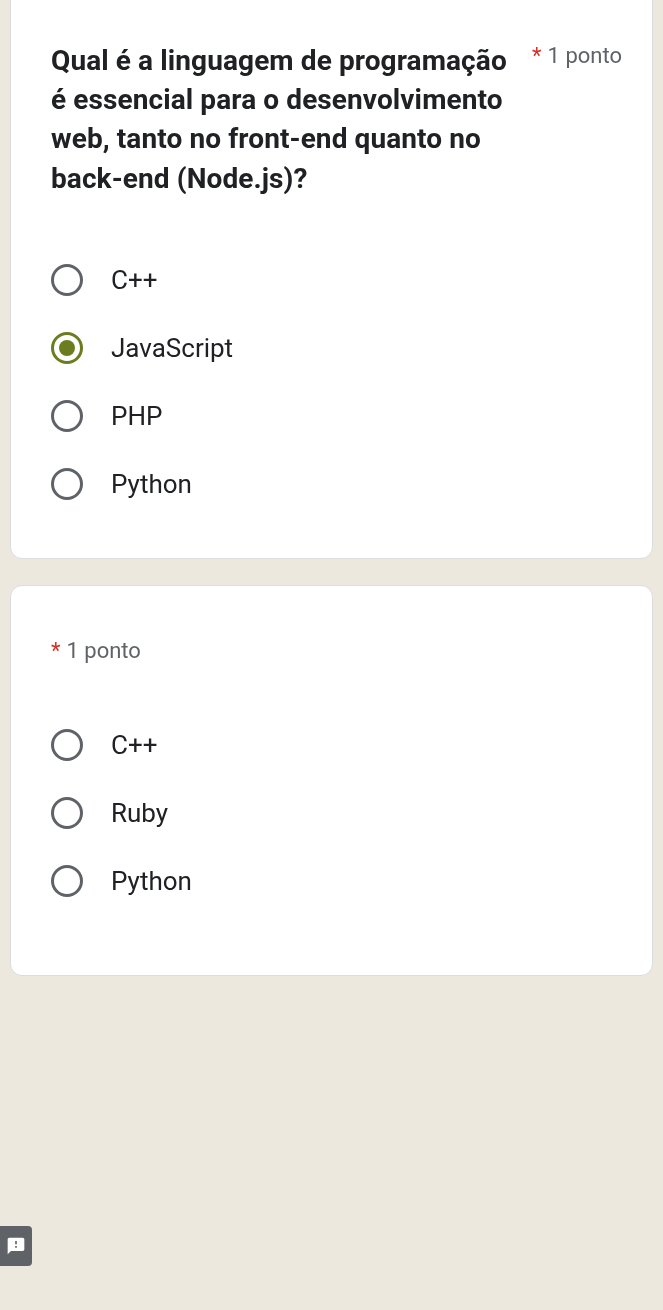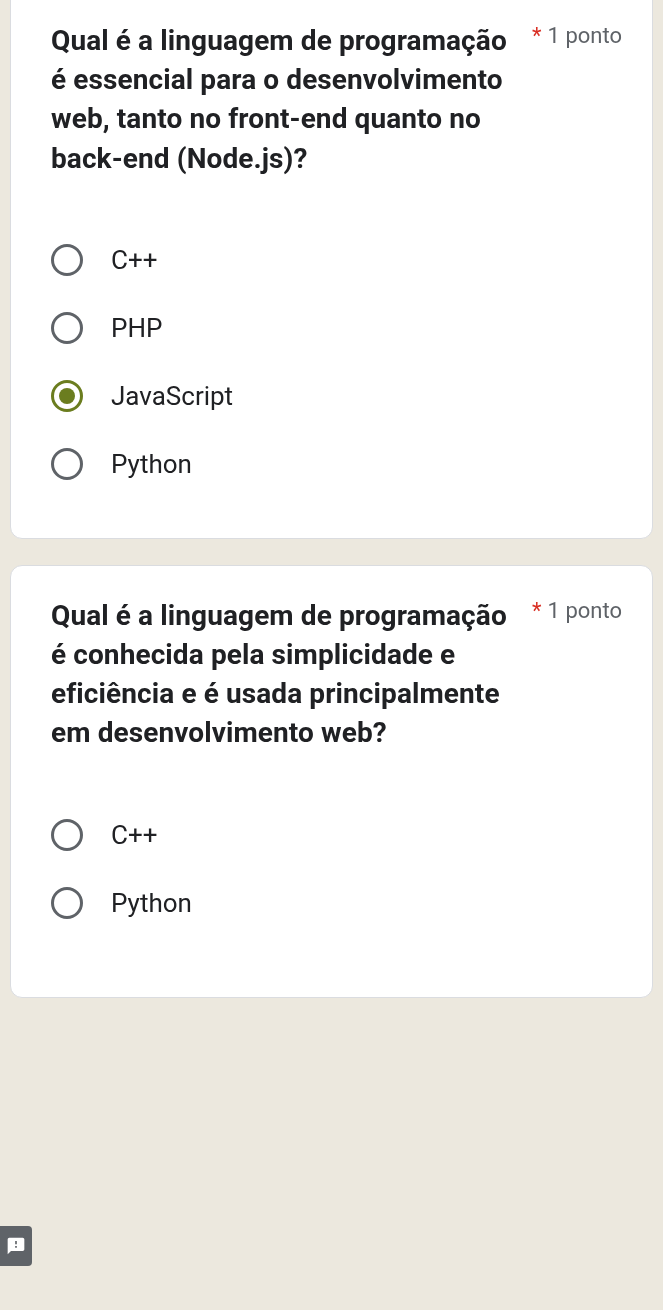--- a/index.html
+++ b/index.html
@@ -27,20 +27,21 @@
     border-top-left-radius: 0;
     border-top-right-radius: 0;
   }
   .card.second {
     padding-bottom: 60px;
   }
   .q-header {
     display: flex;
     align-items: flex-start;
     gap: 18px;
+    margin-top: 20px;
   }
   .q-title {
     flex: 1;
     font-size: 28px;
     font-weight: 700;
     line-height: 1.4;
     letter-spacing: 0.1px;
     color: #202124;
   }
   .points {
@@ -114,45 +115,48 @@
       <div class="points">
         <span class="required">*</span><span>1 ponto</span>
       </div>
     </div>
     <div class="options">
       <div class="option">
         <span class="radio"></span>
         <span class="opt-label">C++</span>
       </div>
       <div class="option">
+        <span class="radio checked"></span>
+        <span class="opt-label">JavaScript</span>
+      </div>
+      <div class="option">
         <span class="radio"></span>
         <span class="opt-label">PHP</span>
-      </div>
-      <div class="option">
-        <span class="radio checked"></span>
-        <span class="opt-label">JavaScript</span>
       </div>
       <div class="option">
         <span class="radio"></span>
         <span class="opt-label">Python</span>
       </div>
     </div>
   </div>
 
   <div class="card second">
     <div class="q-header">
-      <div class="q-title">Qual é a linguagem de programação é conhecida pela simplicidade e eficiência e é usada principalmente em desenvolvimento web?</div>
       <div class="points">
         <span class="required">*</span><span>1 ponto</span>
       </div>
     </div>
     <div class="options">
       <div class="option">
         <span class="radio"></span>
         <span class="opt-label">C++</span>
+      </div>
+      <div class="option">
+        <span class="radio"></span>
+        <span class="opt-label">Ruby</span>
       </div>
       <div class="option">
         <span class="radio"></span>
         <span class="opt-label">Python</span>
       </div>
     </div>
   </div>
 
   <div class="report-tab">
     <svg width="20" height="20" viewBox="0 0 24 24">

